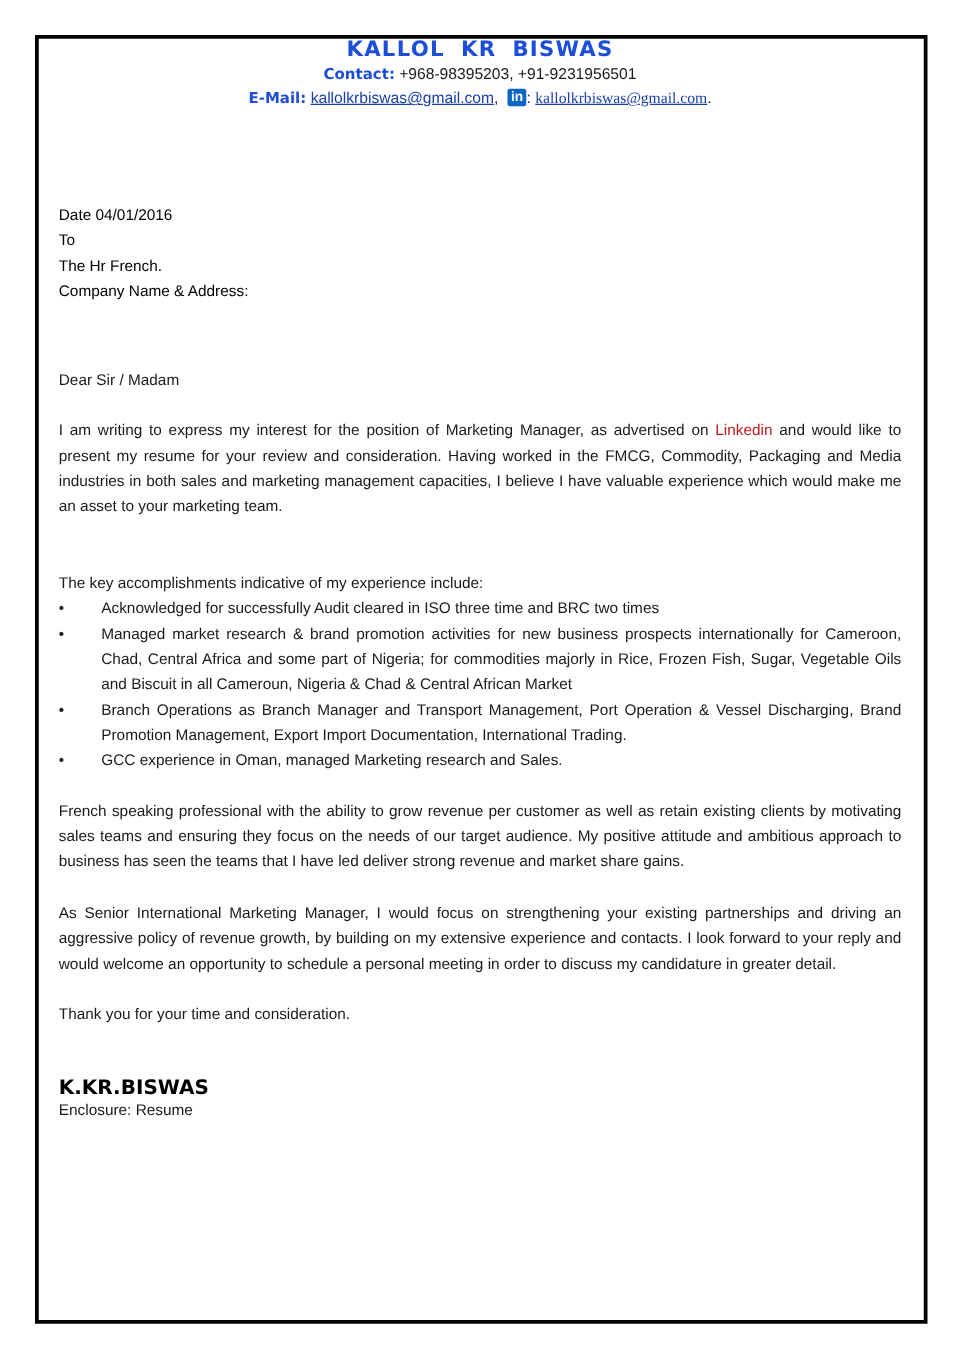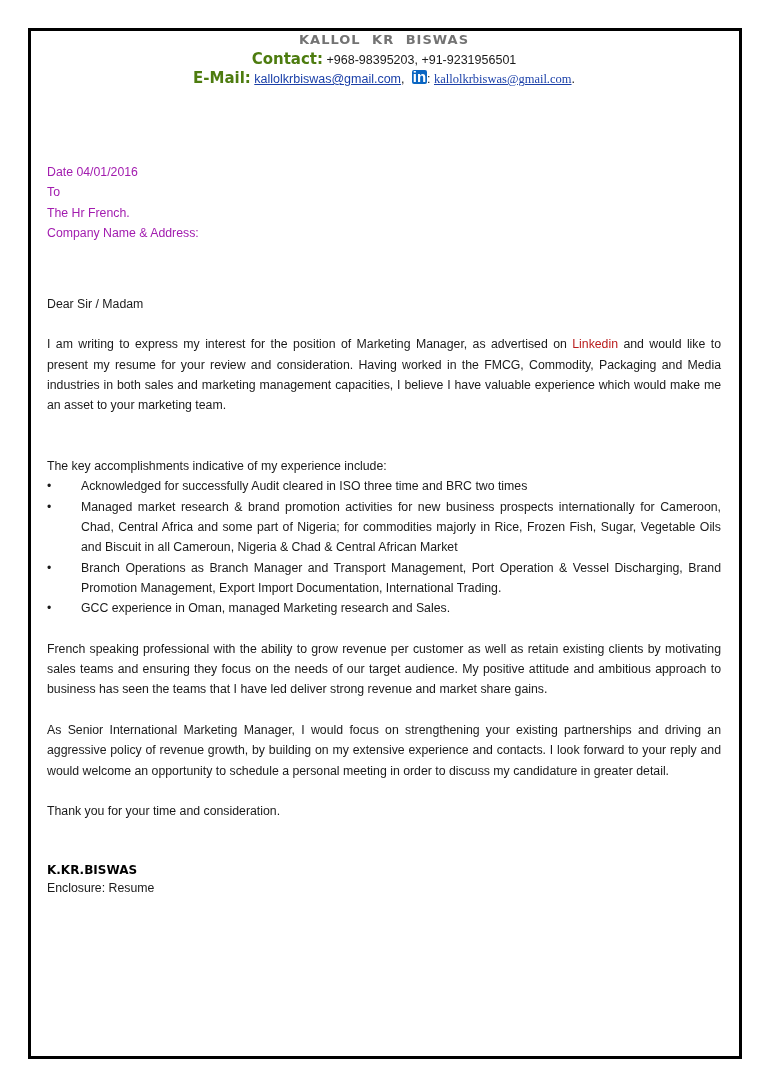--- a/index.html
+++ b/index.html
@@ -1,40 +1,40 @@
 <!DOCTYPE html>
 <html><head>
   <meta charset="utf-8">
   <style>
     html, body { margin: 0; padding: 0; background: #ffffff; }
     body { width: 768px; height: 1087px; position: relative; overflow: hidden;
            font-family: "Liberation Sans", sans-serif; color: #1a1a1a; }
     .frame { position: absolute; left: 28px; top: 28px; width: 708px; height: 1025px;
              border: 3px solid #000; box-sizing: content-box; }
     .header { position: absolute; left: 0; top: 30px; width: 768px; text-align: center; }
-    .name { font-family: "DejaVu Sans", sans-serif; font-weight: 900; font-size: 13px;
-            letter-spacing: 1px; word-spacing: 6px; color: #737373; height: 20px; line-height: 20px; }
+    .name { font-family: "DejaVu Sans", sans-serif; font-weight: 900; font-size: 17px;
+            letter-spacing: 1px; word-spacing: 6px; color: #1d4ed8; height: 20px; line-height: 20px; }
     .contact, .email { font-size: 12.5px; height: 19px; line-height: 19px; }
-    .lbl { font-family: "DejaVu Sans", sans-serif; font-weight: 900; font-size: 15px; color: #4d7c0f; }
+    .lbl { font-family: "DejaVu Sans", sans-serif; font-weight: 900; font-size: 12px; color: #1d4ed8; }
     .link { color: #1a3fa8; text-decoration: underline; }
     .serif-link { font-family: "Liberation Serif", serif; color: #1a3fa8; text-decoration: underline; font-size: 12.5px; }
     .li-icon { display: inline-block; width: 15px; height: 14px; background: #0a66c2; color: #fff;
-               font-weight: bold; font-size: 15px; line-height: 14px; text-align: center;
+               font-weight: bold; font-size: 11px; line-height: 14px; text-align: center;
                border-radius: 2px; vertical-align: 1px; margin-left: 4px; font-family: "Liberation Sans", sans-serif; }
     .body { position: absolute; left: 47px; top: 162px; width: 674px; font-size: 12.3px; line-height: 20.3px; }
-    .addr { color: #a21caf; }
+    .addr { color: #000000; }
     p { margin: 0; }
     .just { text-align: justify; }
     .gap { height: 20.3px; }
     .gap2 { height: 40.6px; }
     ul.bullets { list-style: none; margin: 0; padding: 0; }
     ul.bullets li { position: relative; padding-left: 34px; text-align: justify; }
     ul.bullets li .dot { position: absolute; left: 0; top: 0; }
     .blue { color: #b91c1c; }
-    .sig { font-family: "DejaVu Sans", sans-serif; font-weight: 900; font-size: 12px; color: #000; }
+    .sig { font-family: "DejaVu Sans", sans-serif; font-weight: 900; font-size: 16px; color: #000; }
   </style>
 </head>
 <body>
 
 <div class="frame"></div>
 
 <div class="header">
   <div class="name">KALLOL  KR  BISWAS</div>
   <div class="contact">
     <span class="lbl">Contact:</span><span> +968-98395203, +91-9231956501</span>

